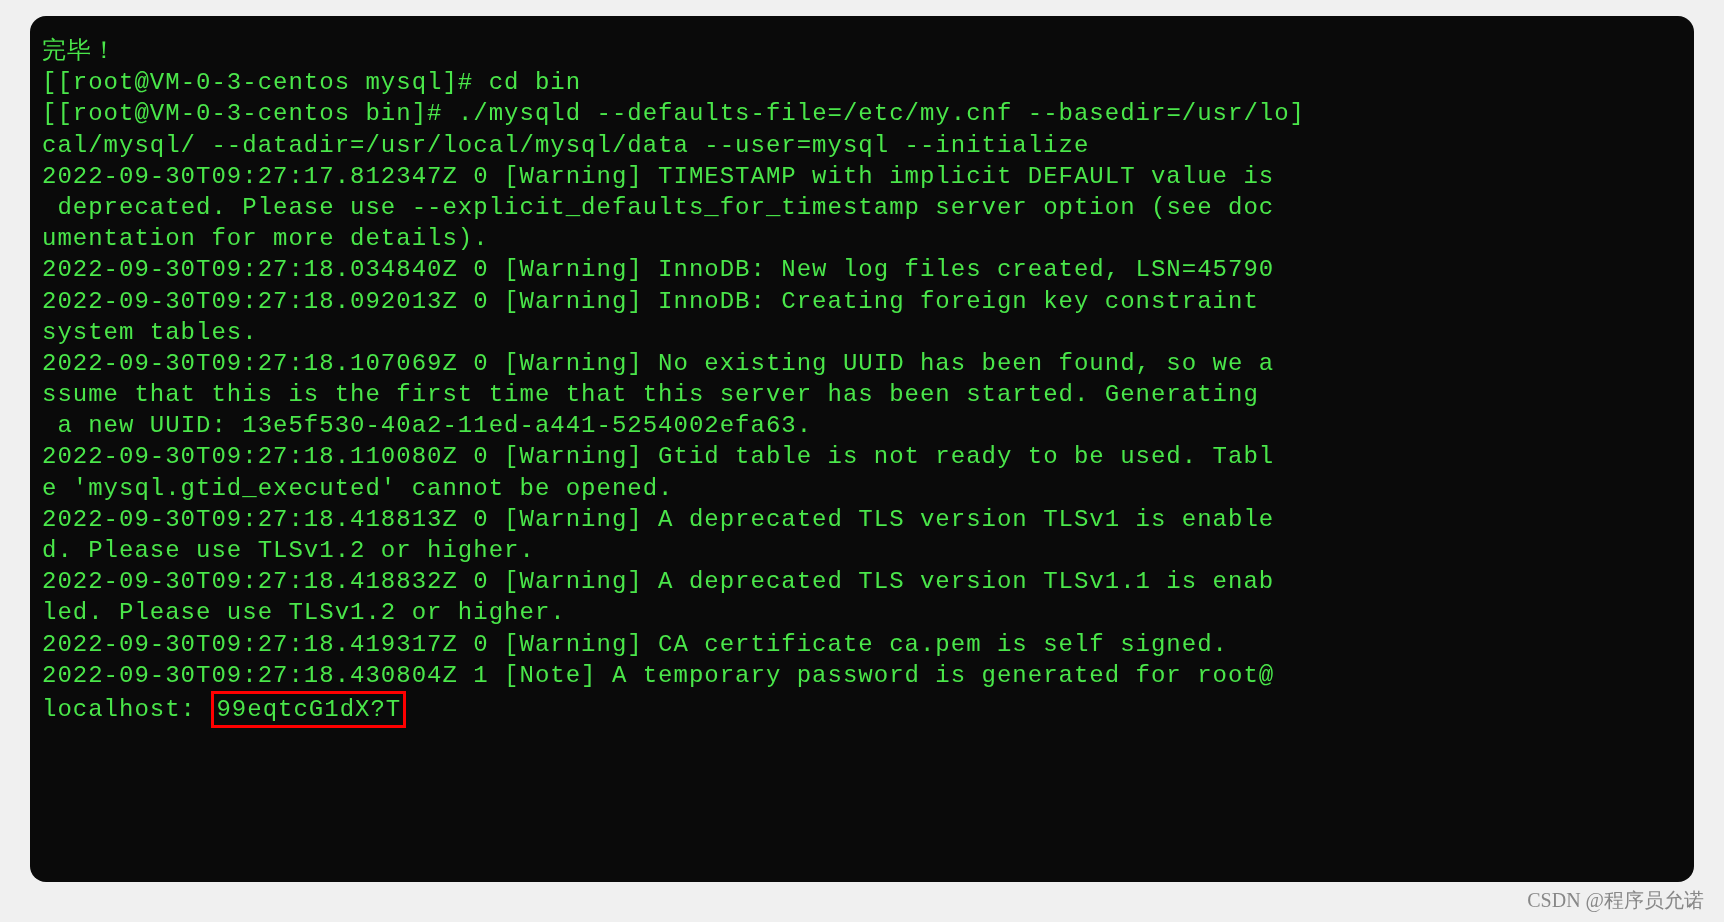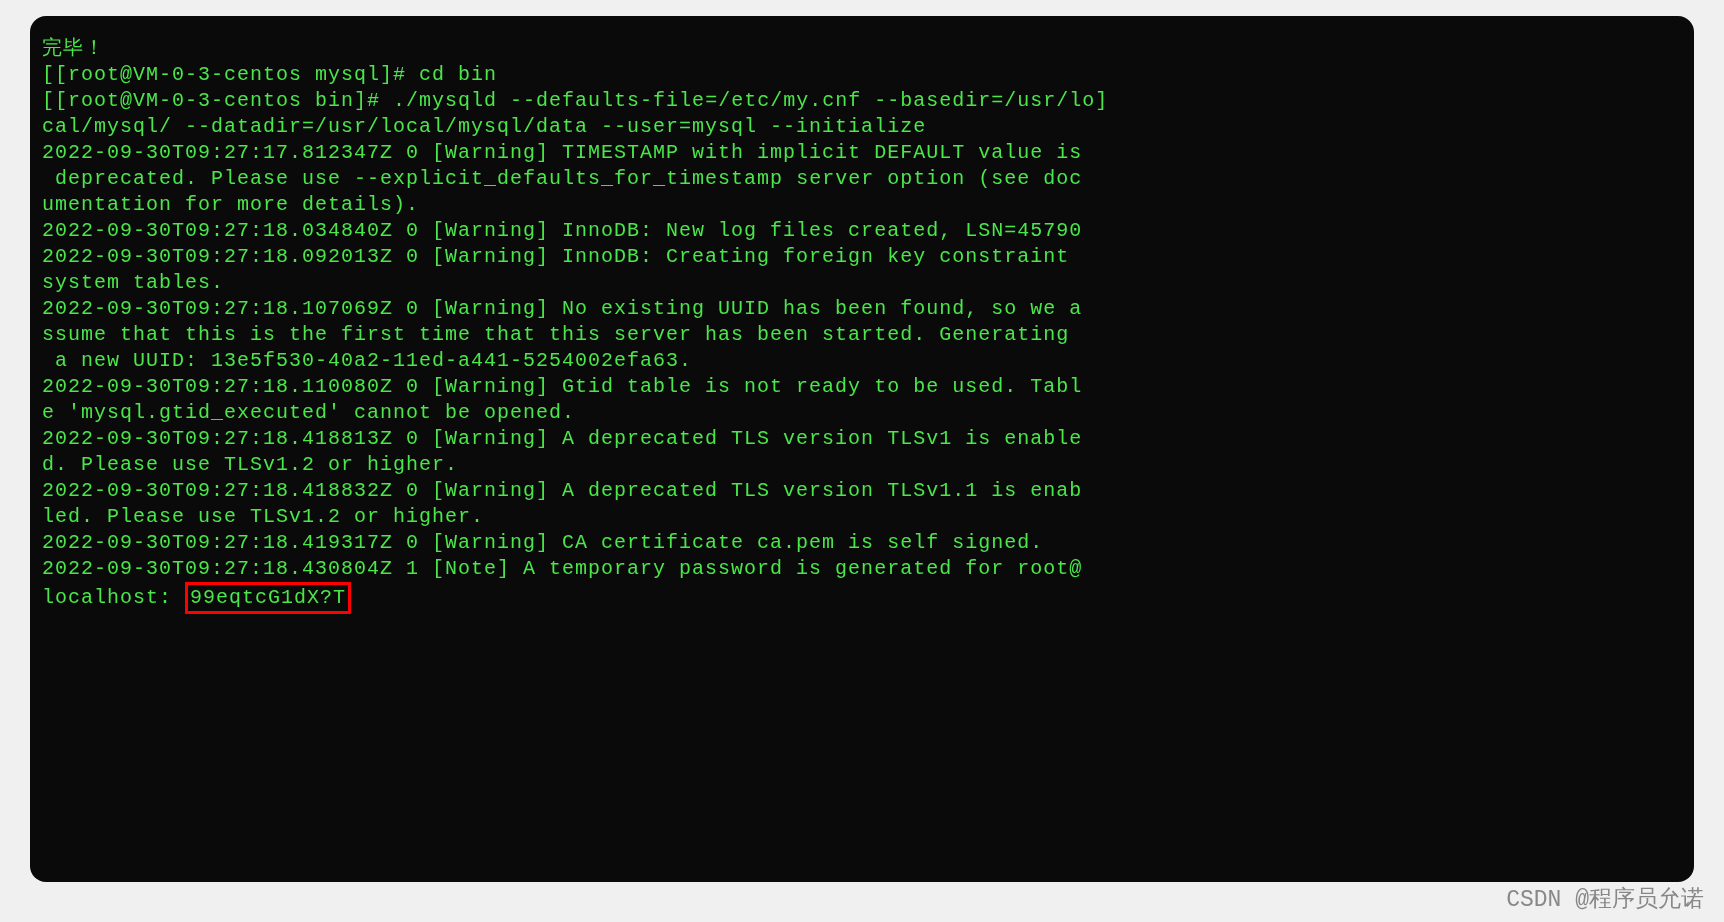--- a/index.html
+++ b/index.html
@@ -22,21 +22,21 @@
       right: 30px;
       bottom: 40px;
       background: #0a0a0a;
       border-radius: 16px;
       padding: 20px 12px;
       overflow: hidden;
     }
     .terminal-content {
       color: #4ae64a;
       font-family: 'Courier New', Consolas, monospace;
-      font-size: 20px;
+      font-size: 24px;
       line-height: 1.3;
       white-space: pre-wrap;
       word-break: break-all;
       letter-spacing: 1px;
       font-weight: 500;
     }
     .bracket {
       color: #4ae64a;
     }
     .prompt {
@@ -45,22 +45,22 @@
     .highlight-box {
       border: 3px solid #ff0000;
       padding: 0 2px;
       display: inline-block;
     }
     .watermark {
       position: absolute;
       bottom: 8px;
       right: 20px;
       color: #888;
-      font-size: 23px;
-      font-family: Liberation Mono, monospace;
+      font-size: 20px;
+      font-family: Liberation Serif, serif;
       margin-top: 24px;
     }
   </style>
 </head>
 <body>
 
 <div class="terminal-window">
   <div class="terminal-content"><span>完毕！</span>
 <span class="bracket">[</span><span class="prompt">[root@VM-0-3-centos mysql]# </span><span>cd bin</span>
 <span class="bracket">[</span><span class="prompt">[root@VM-0-3-centos bin]# </span><span>./mysqld --defaults-file=/etc/my.cnf --basedir=/usr/lo</span><span class="bracket">]</span>

